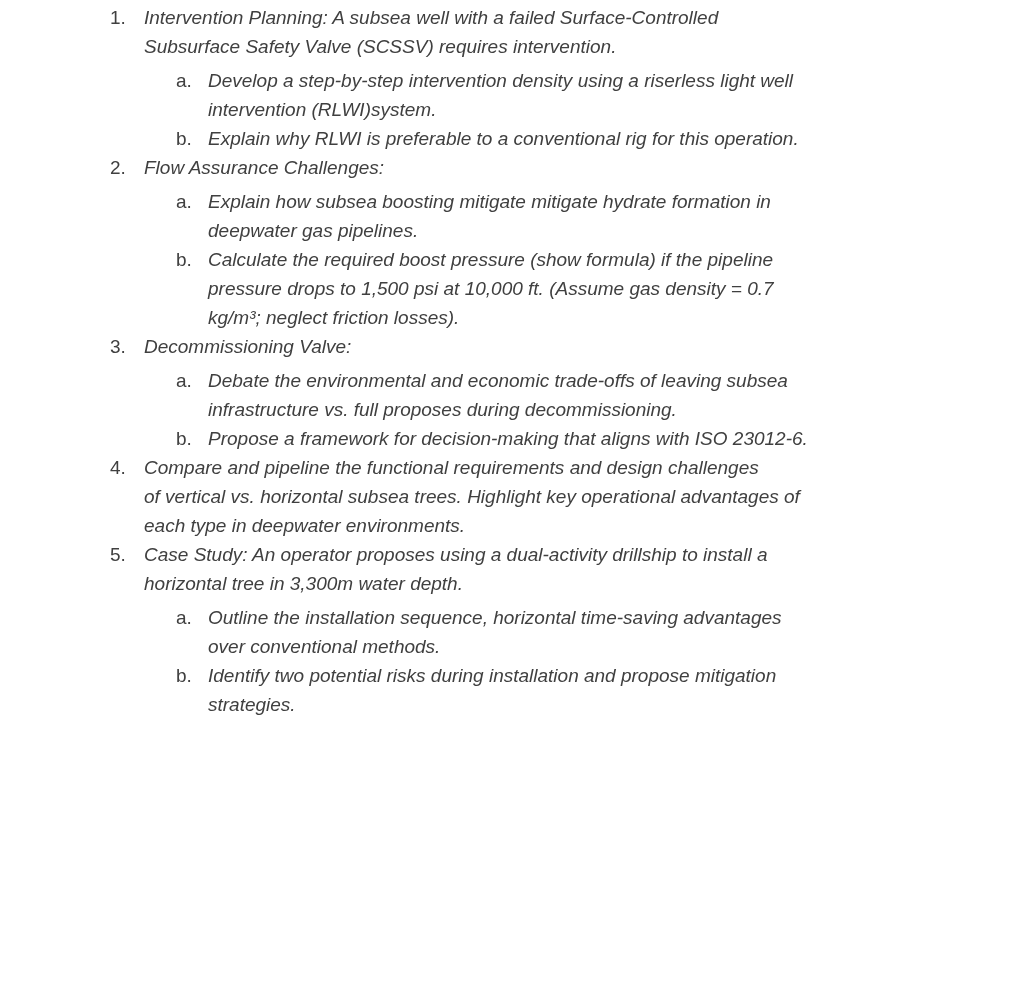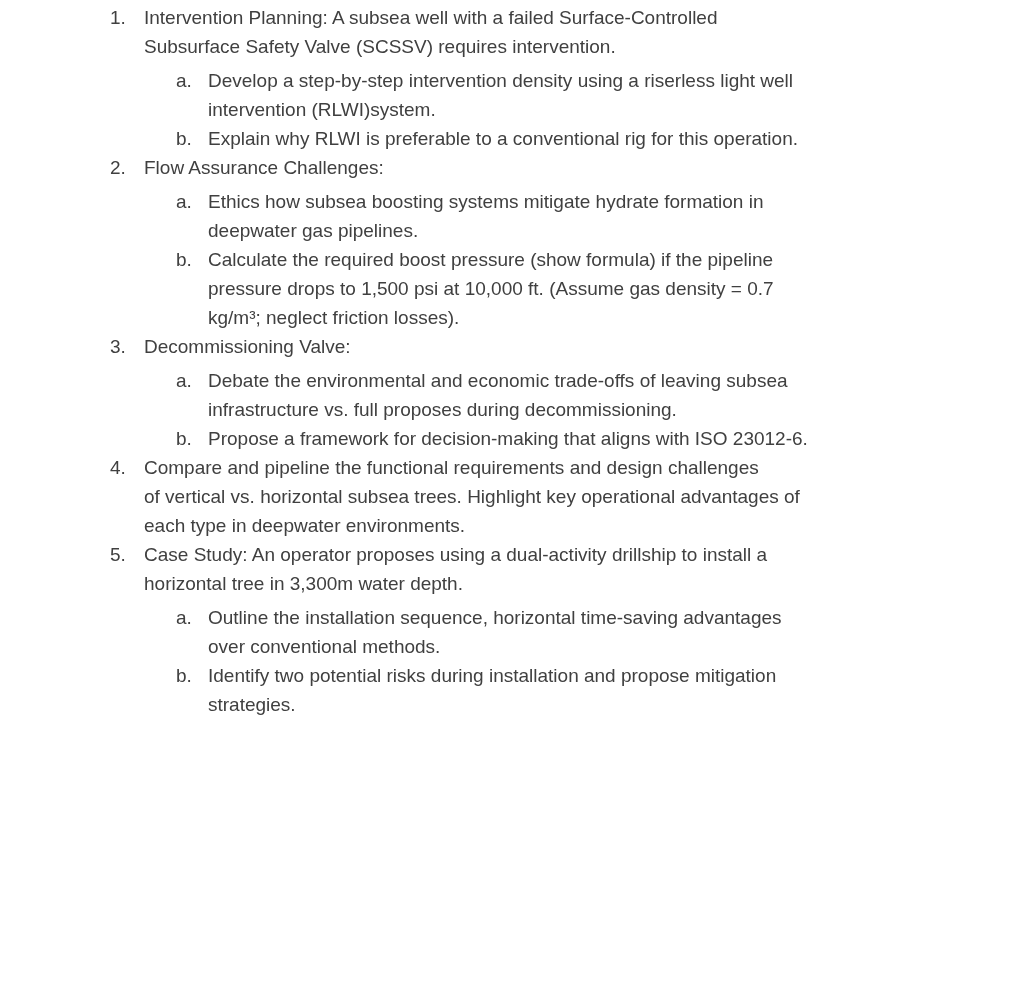--- a/index.html
+++ b/index.html
@@ -37,20 +37,21 @@
     margin-left: 176px;
     margin-right: 20px;
   }
   .sub-list-item > .marker {
     flex: 0 0 32px;
     white-space: nowrap;
   }
   .item-text {
     white-space: pre-line;
     flex: 1 1 auto;
+    font-style: italic;
   }
 </style>
 </head>
 <body>
 
 <div class="doc-page">
 
   <div class="list-item">
     <span class="marker">1.</span>
     <div class="item-text">Intervention Planning: A subsea well with a failed Surface-Controlled
@@ -68,21 +69,21 @@
     </div>
   </div>
 
   <div class="list-item">
     <span class="marker">2.</span>
     <div class="item-text">Flow Assurance Challenges:</div>
   </div>
   <div class="sub-list">
     <div class="sub-list-item">
       <span class="marker">a.</span>
-      <div class="item-text">Ethics how subsea boosting systems mitigate hydrate formation in
+      <div class="item-text">Explain how subsea boosting mitigate mitigate hydrate formation in
 deepwater gas pipelines.</div>
     </div>
     <div class="sub-list-item">
       <span class="marker">b.</span>
       <div class="item-text">Calculate the required boost pressure (show formula) if the pipeline
 pressure drops to 1,500 psi at 10,000 ft. (Assume gas density = 0.7
 kg/m³; neglect friction losses).</div>
     </div>
   </div>
 

